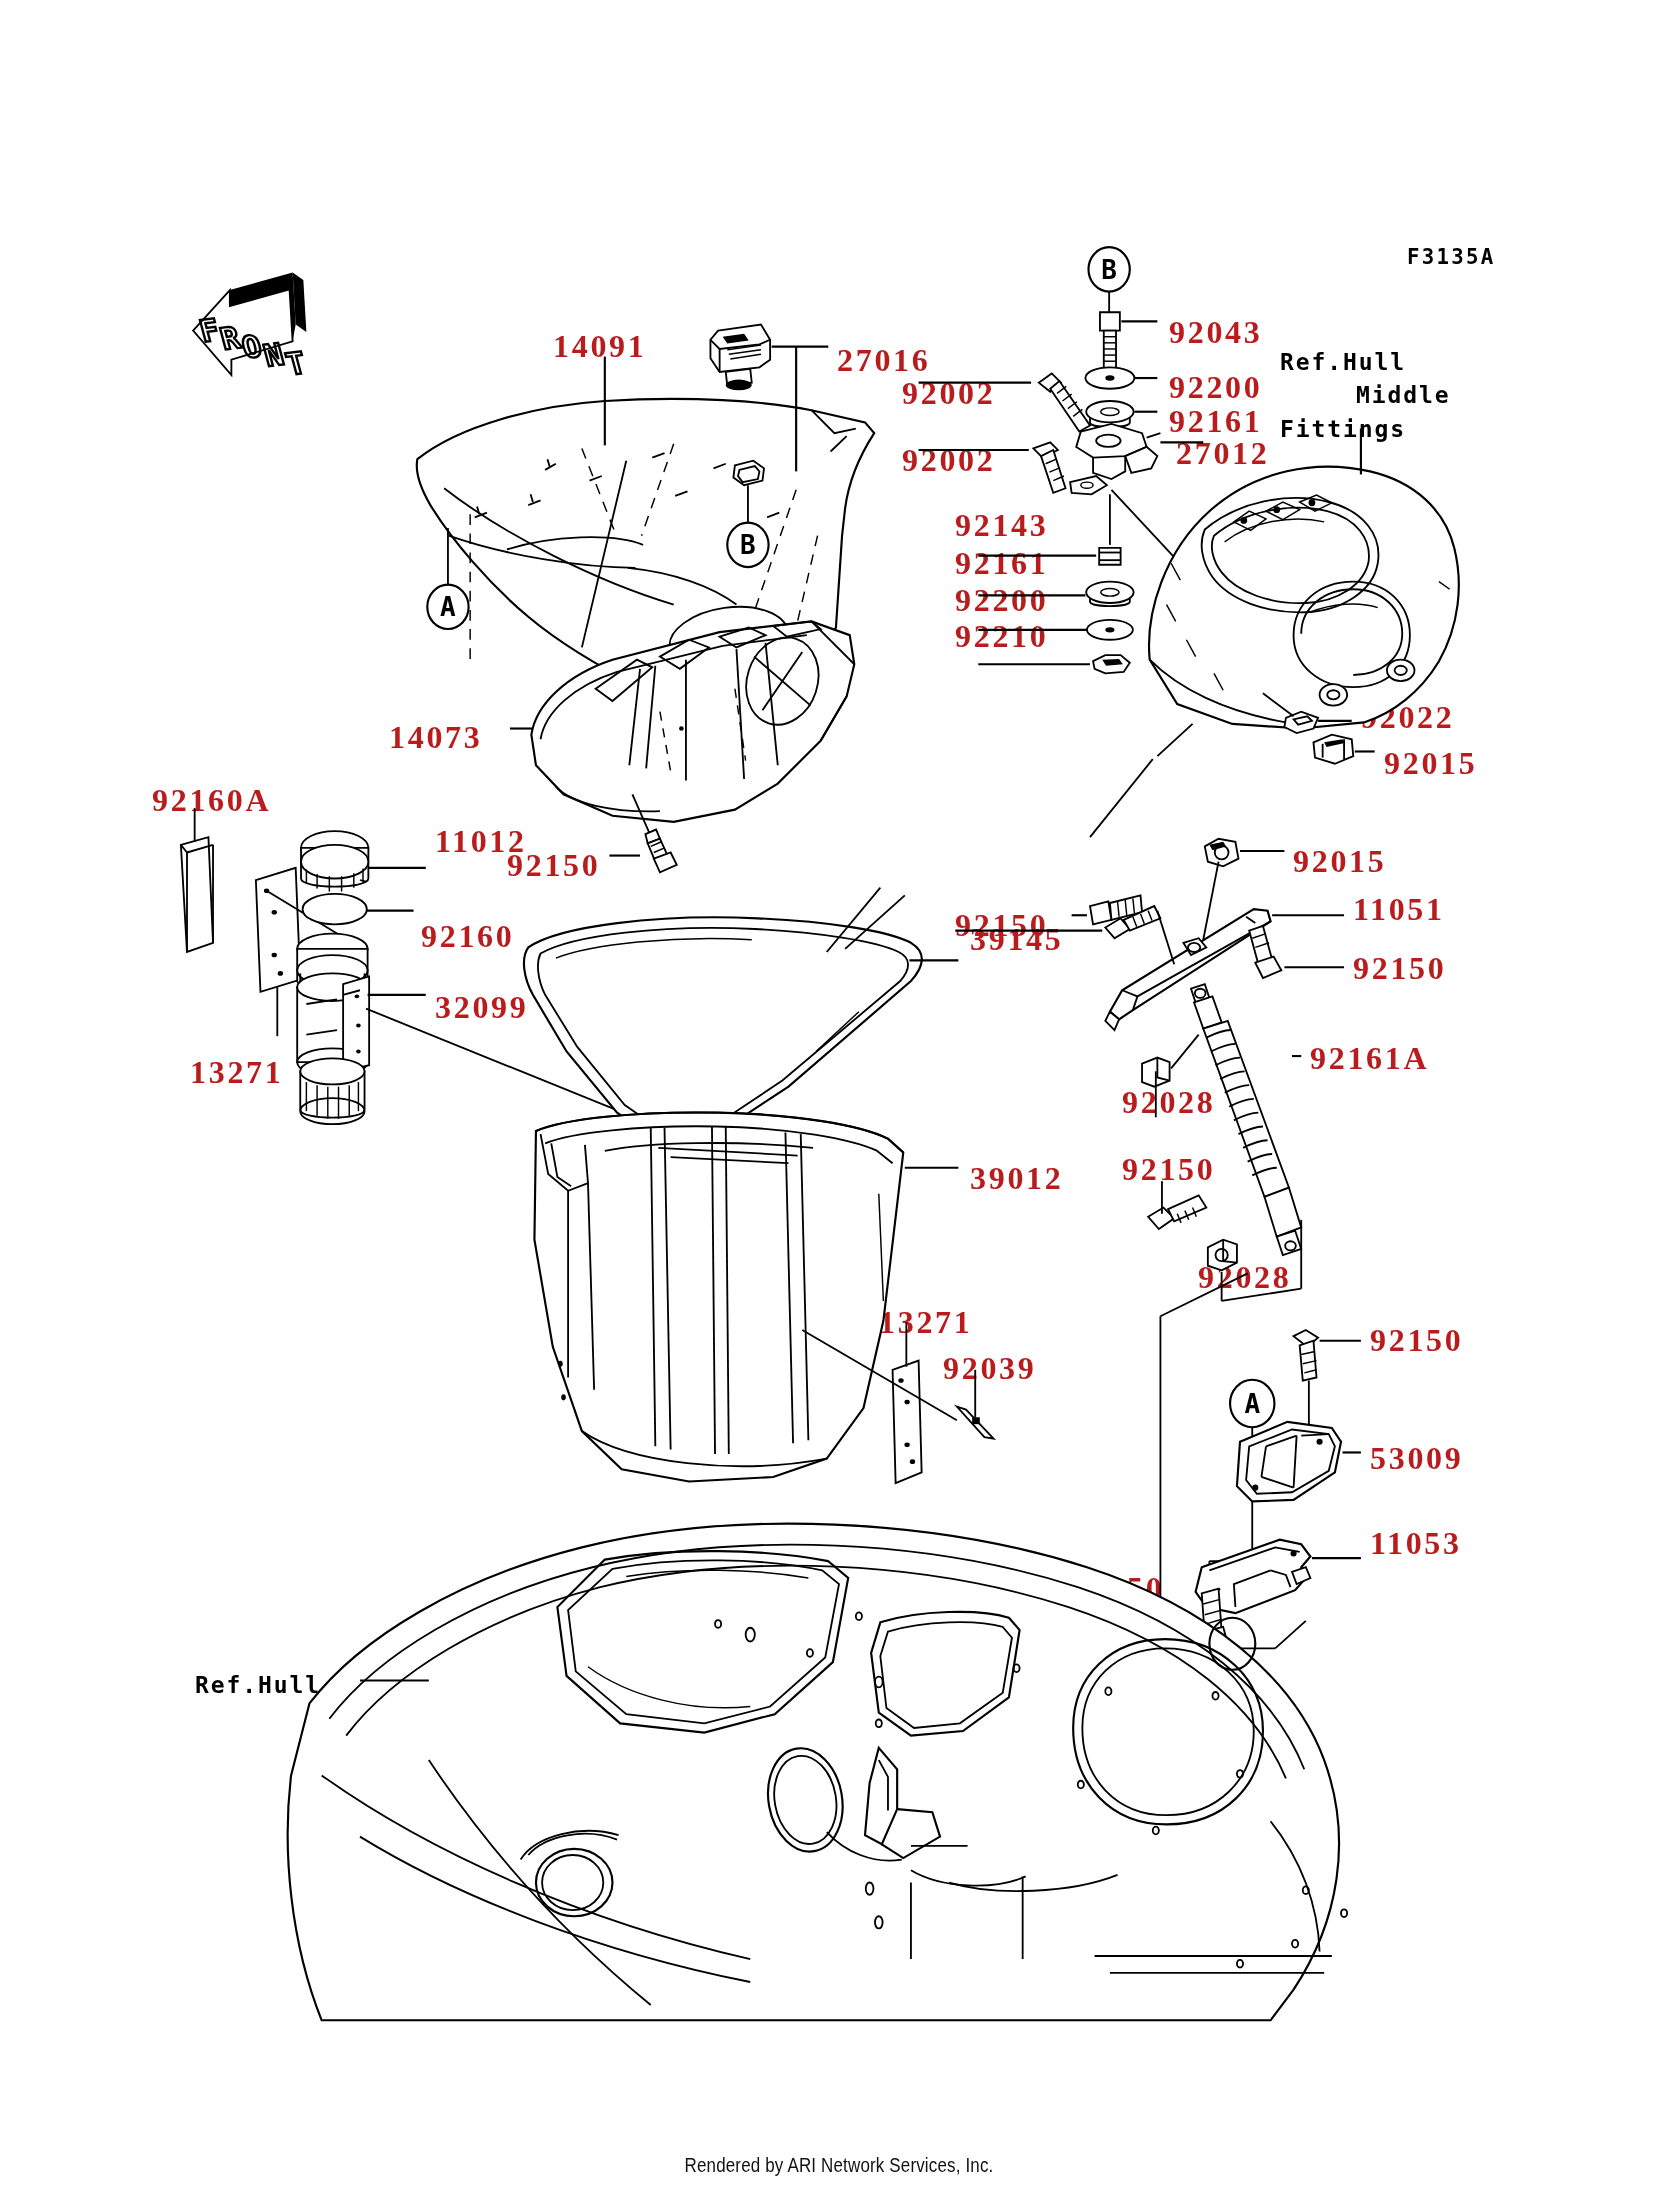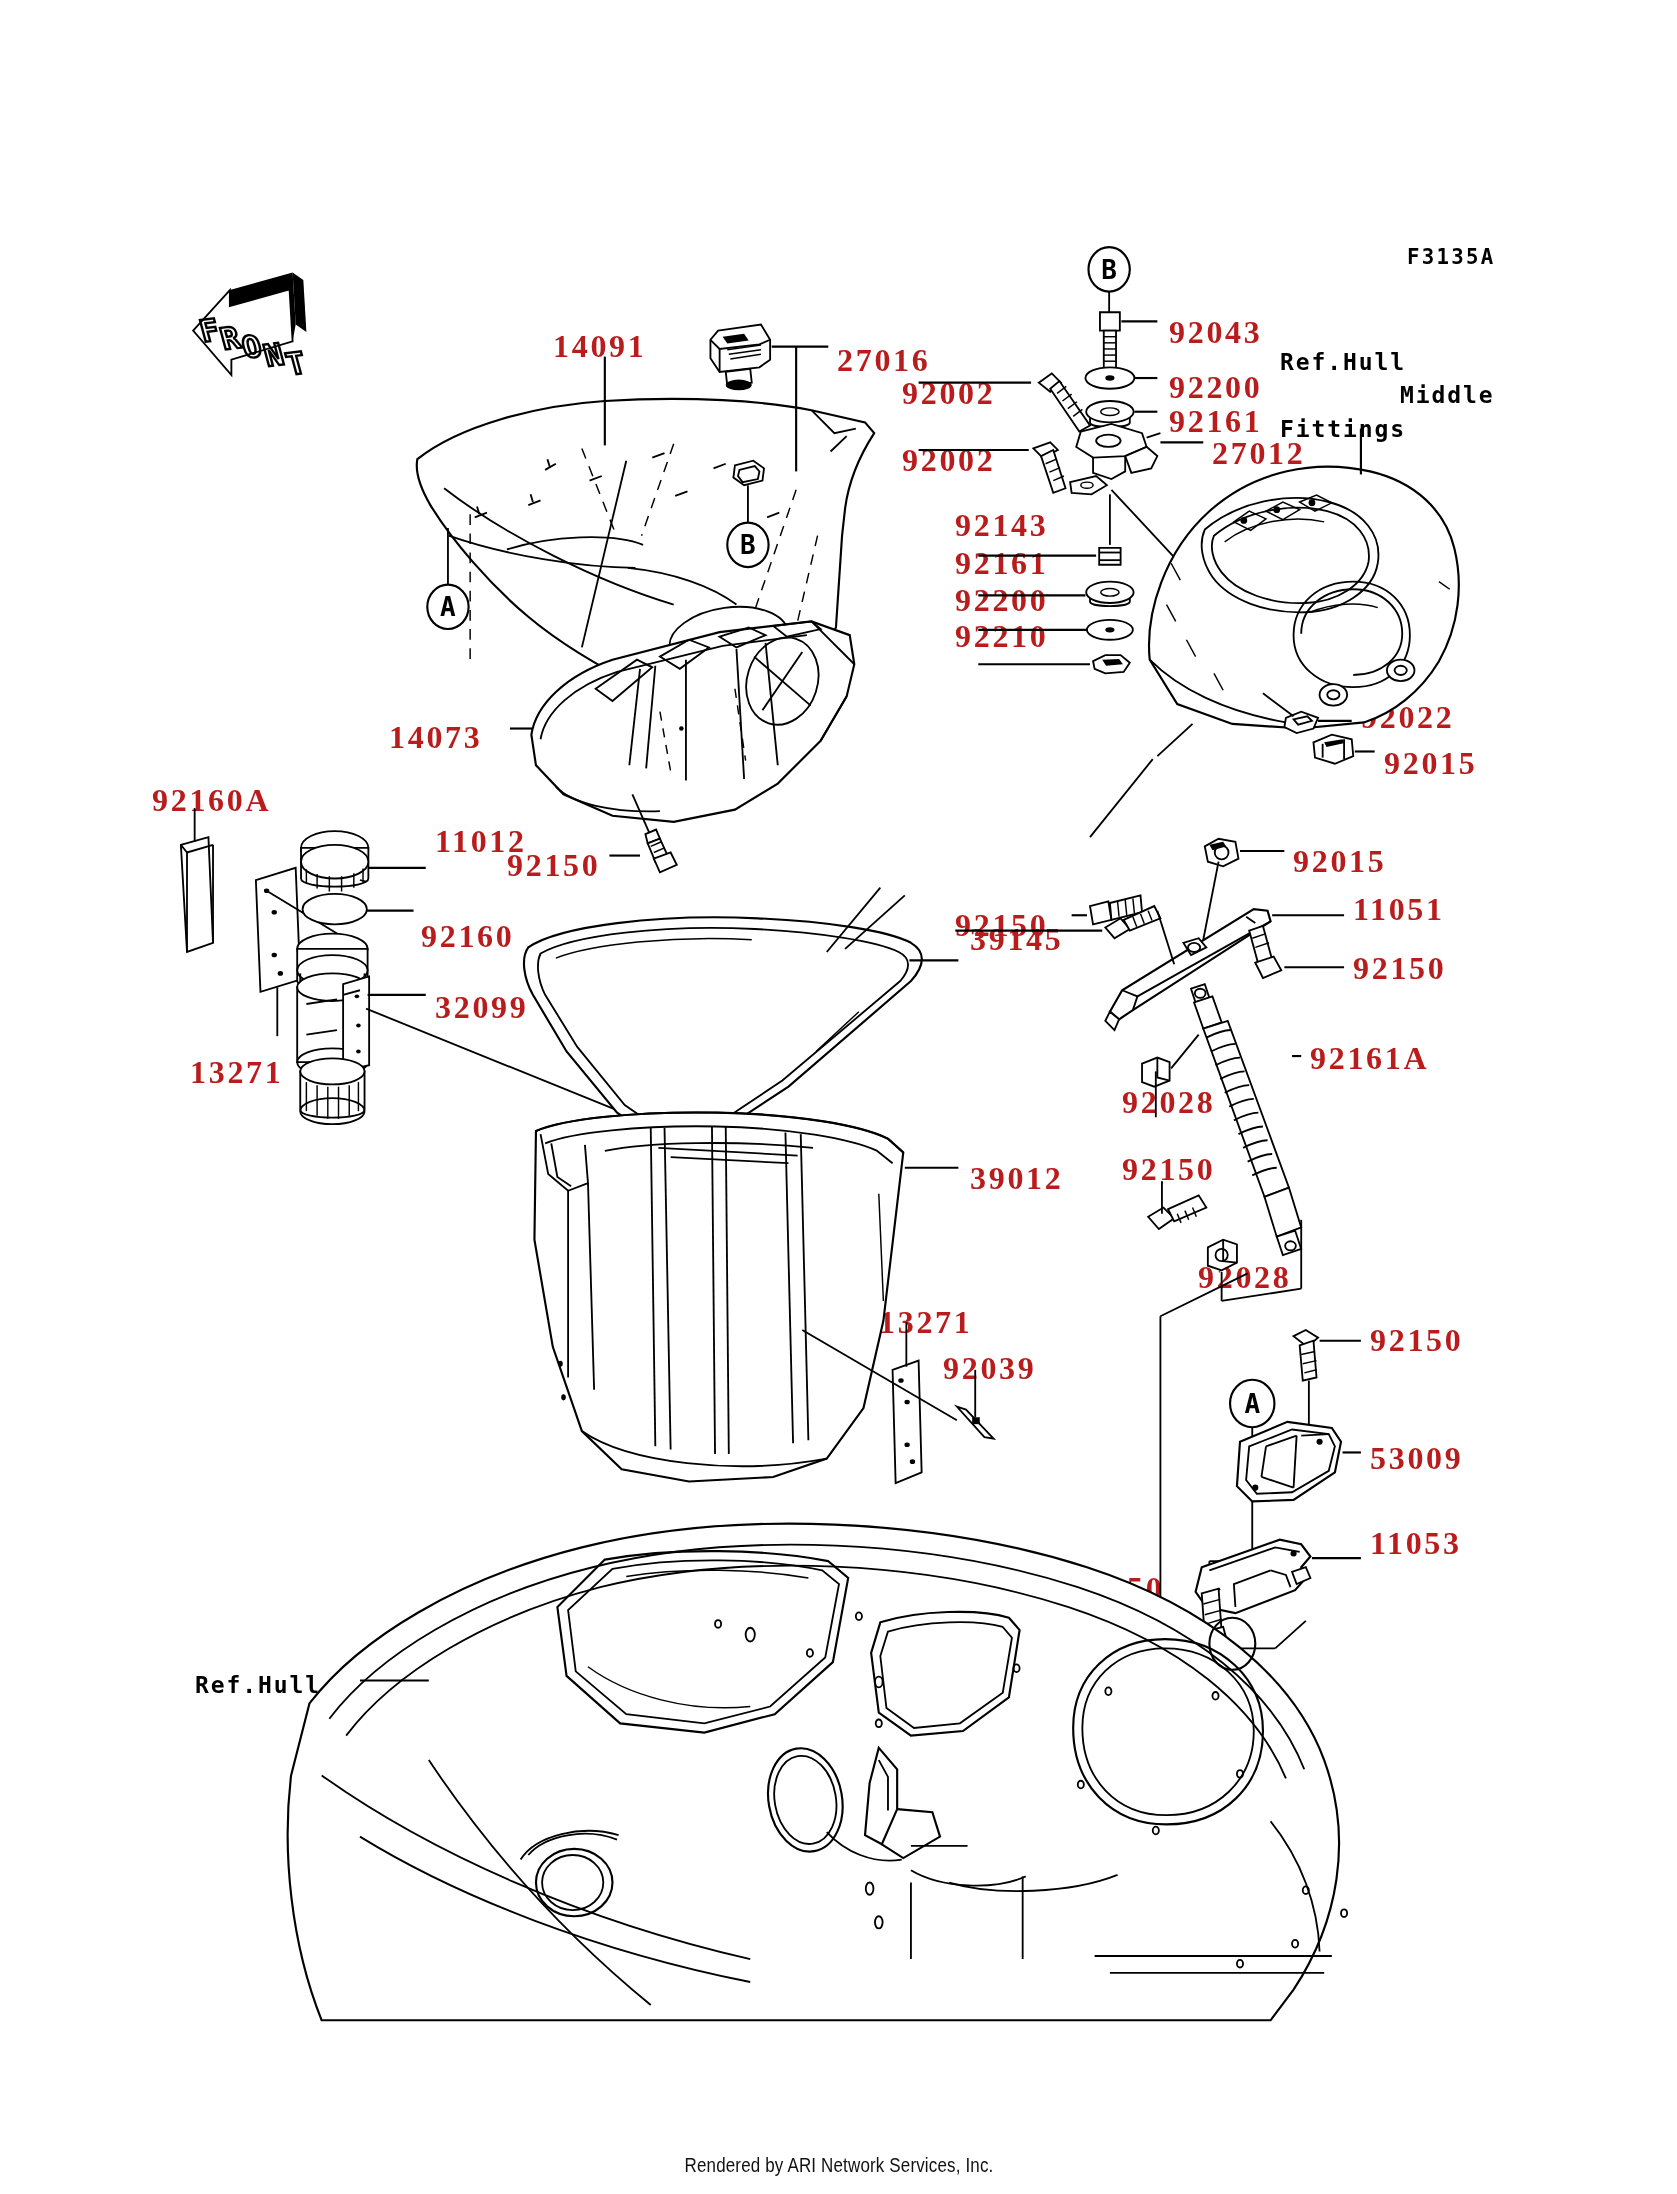--- a/index.html
+++ b/index.html
@@ -50,32 +50,32 @@
     font-weight:bold;font-size:34px;
   }
 </style>
 </head>
 <body>
 
 <div id="stage">
 
   <div class="diagcode" style="left:1407px;top:245px;">F3135A</div>
 
-  <div class="reflbl" style="left:1280px;top:346px;"><span>Ref.Hull</span><br><span style="margin-left:120px;display:inline-block">Middle</span><br><span style="display:inline-block">Fittings</span></div>
+  <div class="reflbl" style="left:1280px;top:346px;"><span>Ref.Hull</span><br><span style="margin-left:76px;display:inline-block">Middle</span><br><span style="display:inline-block">Fittings</span></div>
 
   <div class="reflbl" style="left:195px;top:1669px;">Ref.Hull</div>
 
   <div class="lbl" style="left:553px;top:325px;">14091</div>
   <div class="lbl" style="left:837px;top:339px;">27016</div>
   <div class="lbl" style="left:1169px;top:311px;">92043</div>
   <div class="lbl r" style="left:902px;top:372px;width:122px;">92002</div>
   <div class="lbl" style="left:1169px;top:366px;">92200</div>
   <div class="lbl" style="left:1169px;top:400px;">92161</div>
   <div class="lbl r" style="left:902px;top:439px;width:122px;">92002</div>
-  <div class="lbl" style="left:1212px;top:432px;">27012</div>
+  <div class="lbl" style="left:1176px;top:432px;">27012</div>
   <div class="lbl r" style="left:955px;top:504px;width:122px;">92143</div>
   <div class="lbl r" style="left:955px;top:542px;width:122px;">92161</div>
   <div class="lbl r" style="left:955px;top:579px;width:122px;">92200</div>
   <div class="lbl r" style="left:955px;top:615px;width:122px;">92210</div>
 
   <div class="lbl" style="left:1361px;top:696px;">92022</div>
   <div class="lbl" style="left:1384px;top:742px;">92015</div>
 
   <div class="lbl" style="left:389px;top:716px;">14073</div>
   <div class="lbl" style="left:507px;top:844px;">92150</div>

